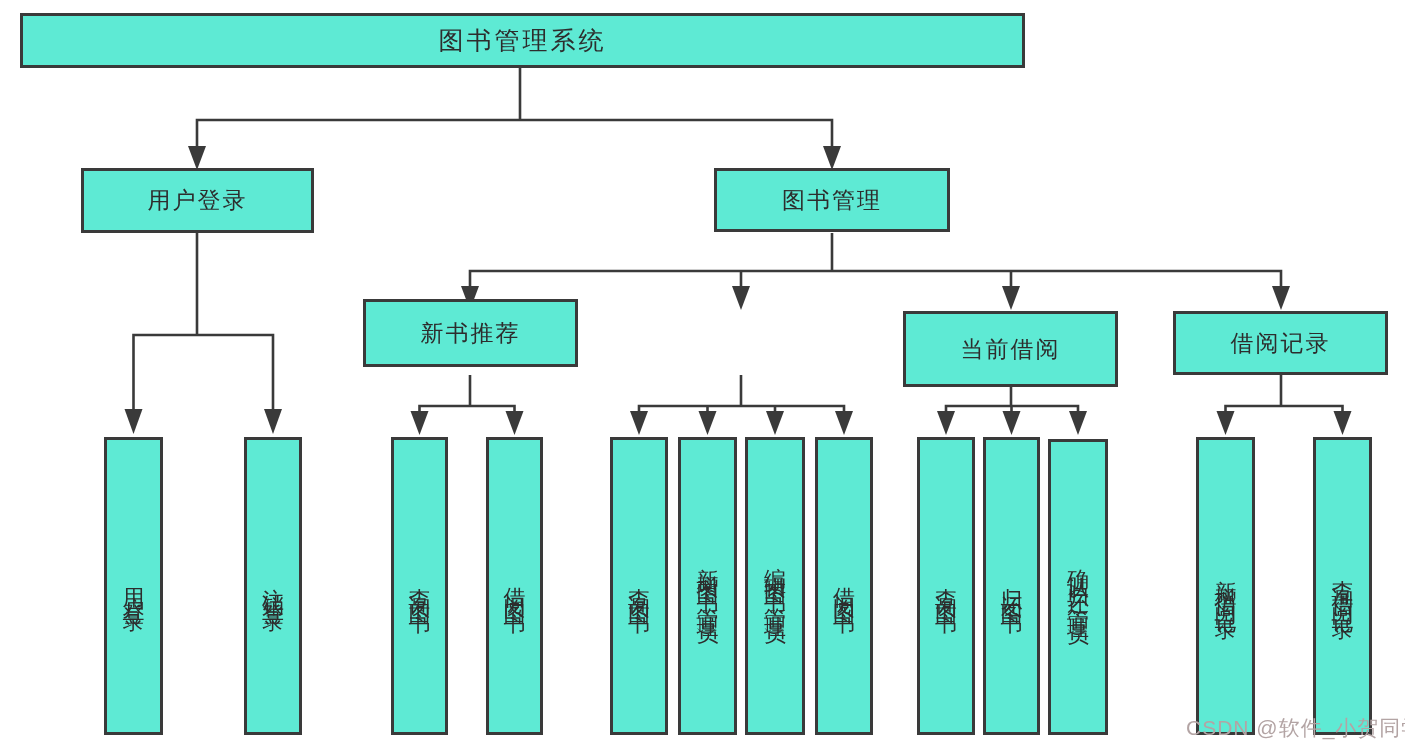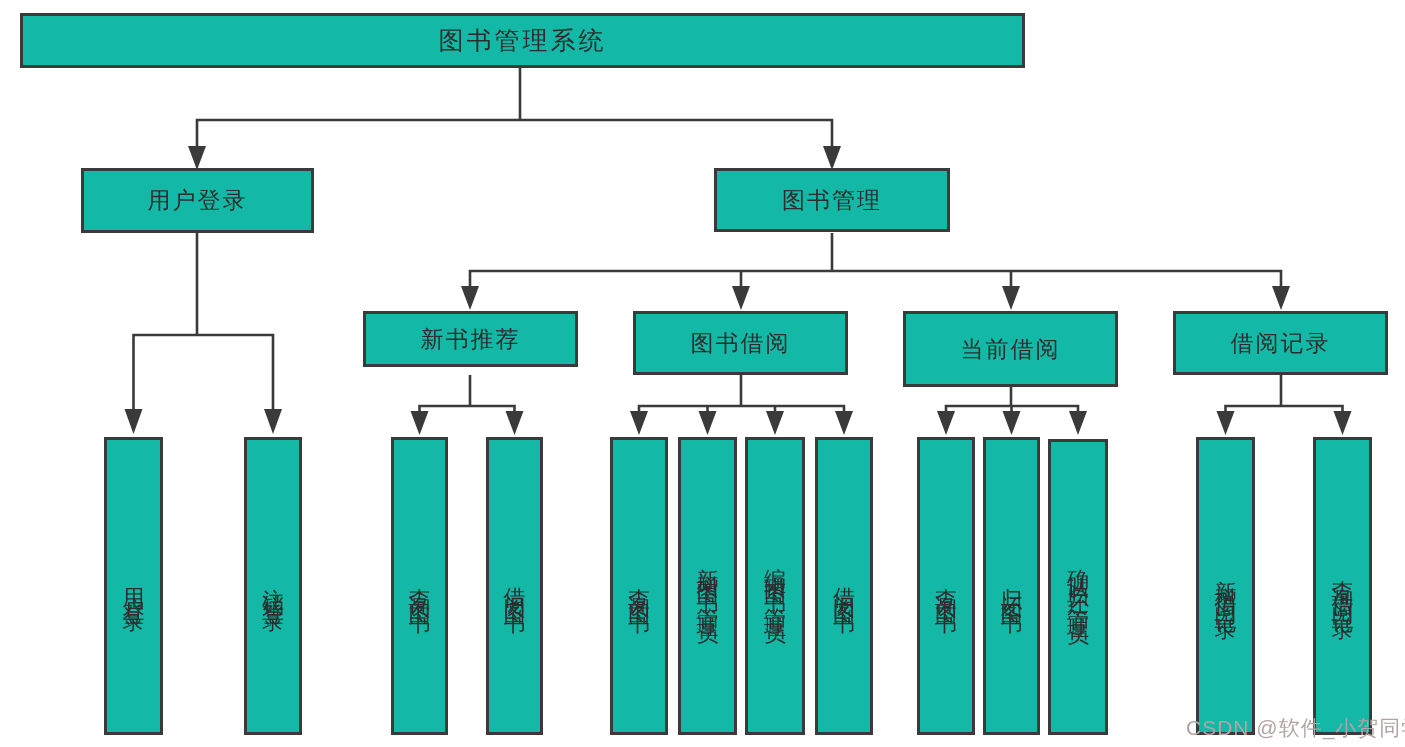--- a/index.html
+++ b/index.html
@@ -17,21 +17,21 @@
   }
   .canvas{
     position:relative;width:1405px;height:747px;background:var(--bg);
   }
   .connectors{
     position:absolute;left:0;top:0;width:1405px;height:747px;
   }
   .connectors path{stroke:var(--line);stroke-width:2.6;fill:none;}
   .connectors polygon{fill:var(--line);stroke:none;}
   .node{
-    position:absolute;background:#14b8a6;border:3px solid var(--border);
+    position:absolute;background:#5eead4;border:3px solid var(--border);
     display:flex;align-items:center;justify-content:center;
     color:var(--text);
   }
   .hlabel{font-size:23px;letter-spacing:2px;white-space:nowrap;}
   .root .hlabel{font-size:25px;letter-spacing:3px;}
   .leaf .vlabel{
     writing-mode:vertical-rl;
     text-orientation:mixed;
     font-size:22px;
     letter-spacing:8px;
@@ -89,25 +89,22 @@
     <span class="hlabel">图书管理系统</span>
   </div>
 
   <div class="node" style="left:81px;top:168px;width:233px;height:65px">
     <span class="hlabel">用户登录</span>
   </div>
   <div class="node" style="left:714px;top:168px;width:236px;height:64px">
     <span class="hlabel">图书管理</span>
   </div>
 
-  <div class="node" style="left:363px;top:311px;width:215px;height:56px">
+  <div class="node" style="left:363px;top:299px;width:215px;height:68px">
     <span class="hlabel">新书推荐</span>
-  </div>
-  <div class="node" style="left:633px;top:311px;width:215px;height:64px">
-    <span class="hlabel">图书借阅</span>
   </div>
   <div class="node" style="left:903px;top:311px;width:215px;height:76px">
     <span class="hlabel">当前借阅</span>
   </div>
   <div class="node" style="left:1173px;top:311px;width:215px;height:64px">
     <span class="hlabel">借阅记录</span>
   </div>
 
   <div class="node leaf" style="left:104px;top:437px;width:59px;height:298px">
     <span class="vlabel">用户登录</span>

